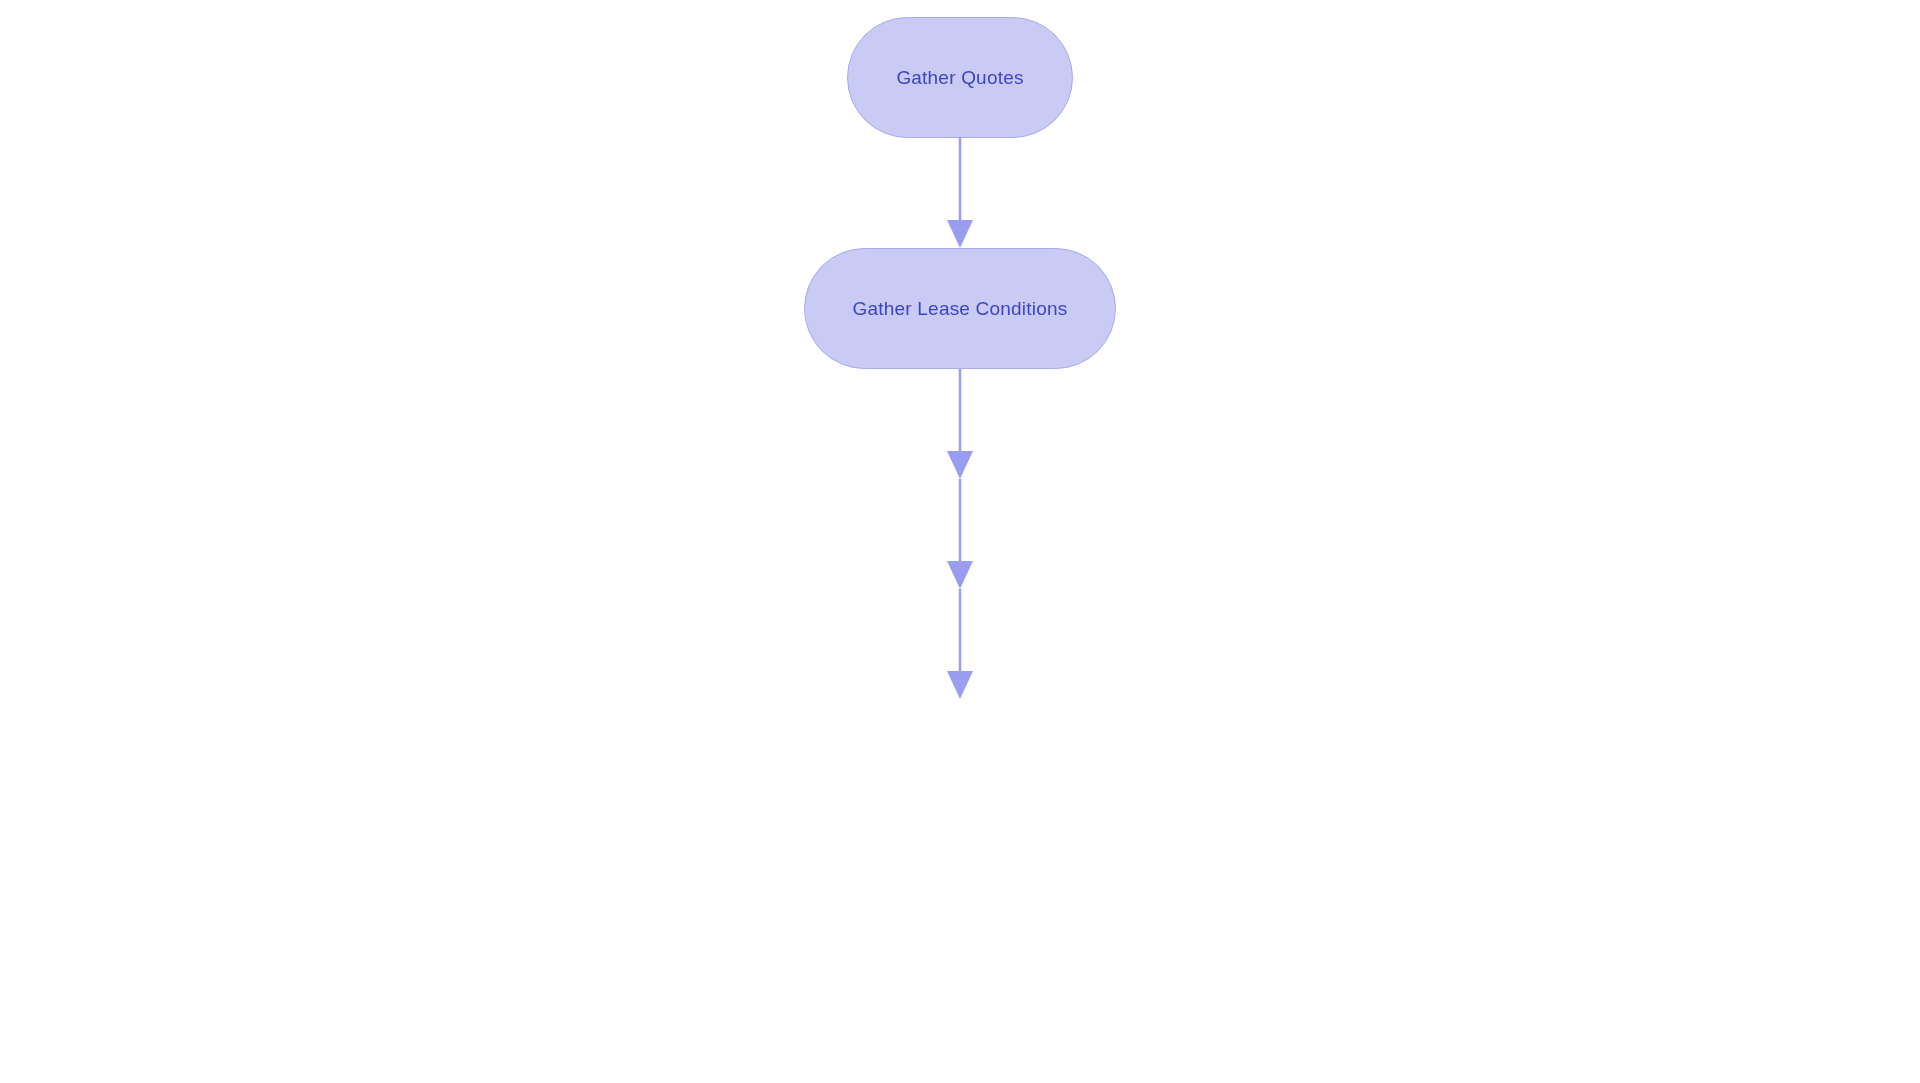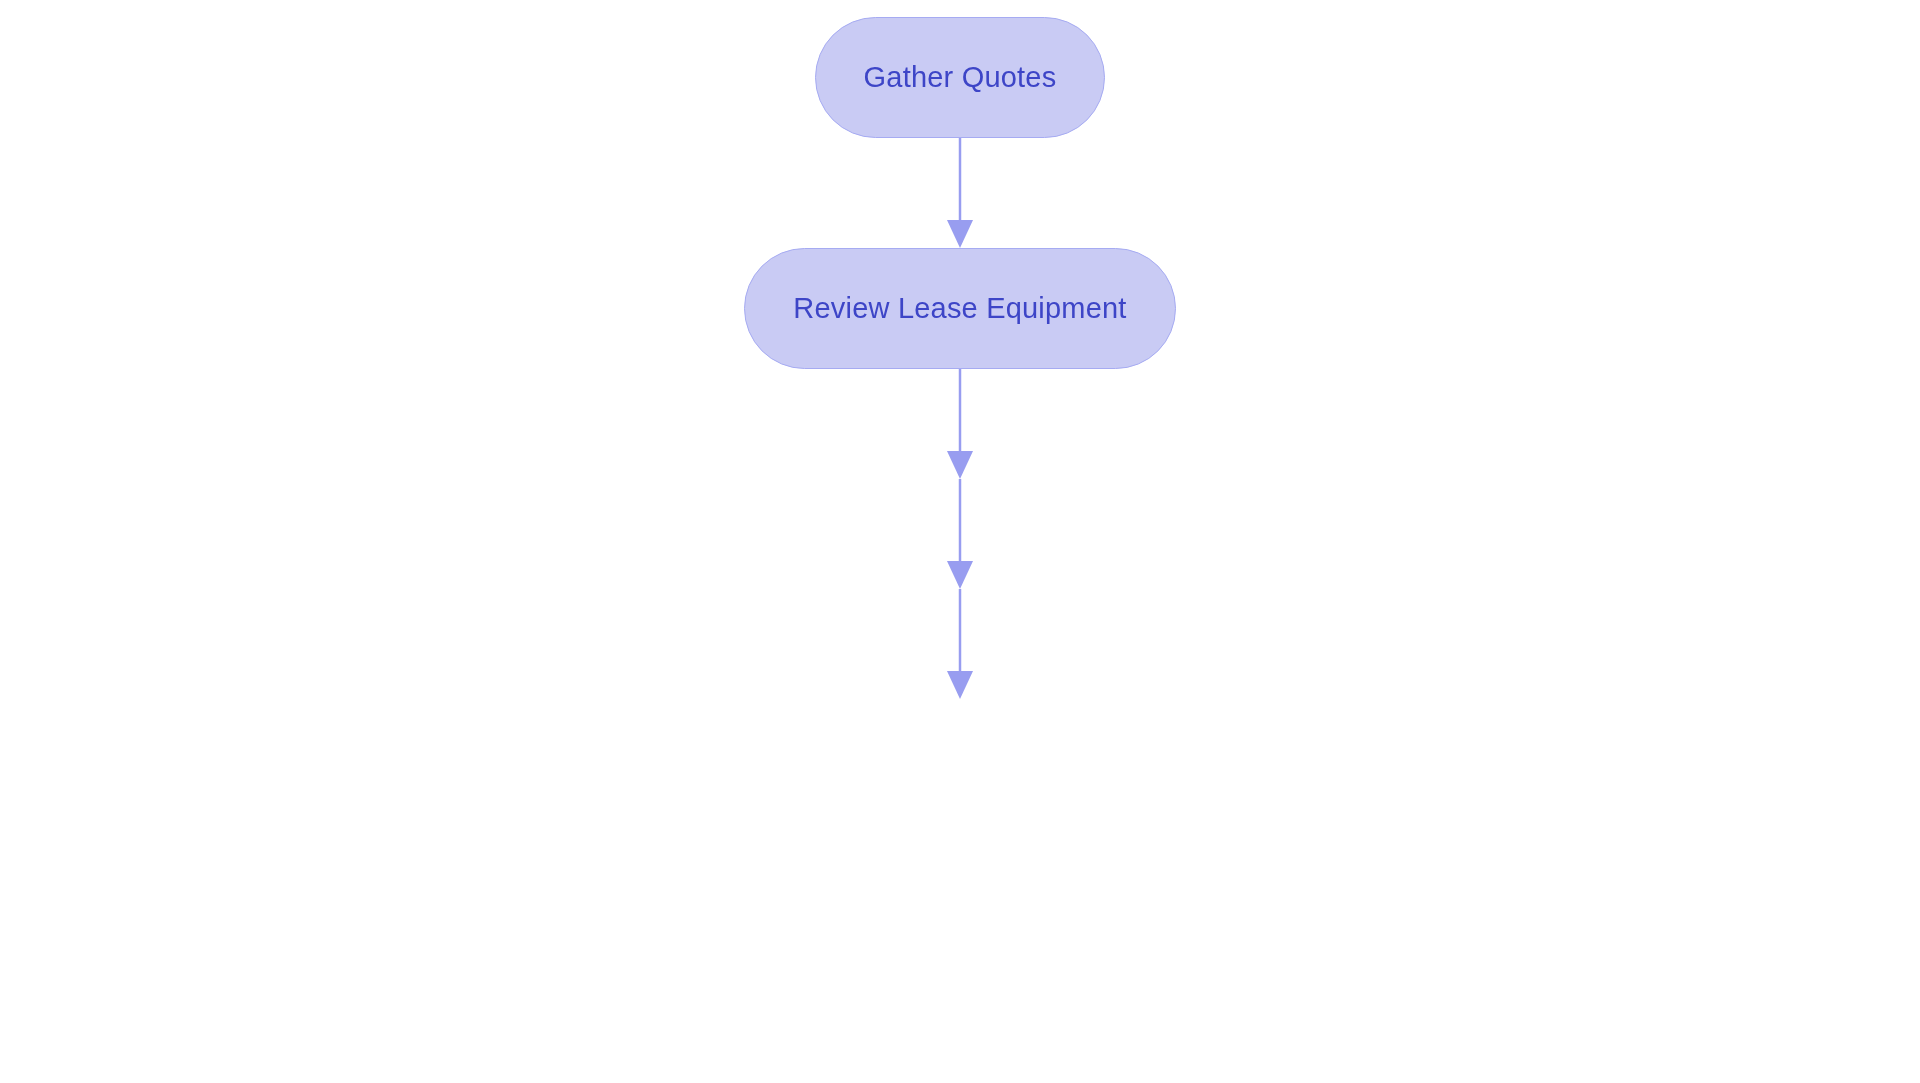--- a/index.html
+++ b/index.html
@@ -34,21 +34,21 @@
     padding:16px 48px;
     width:-moz-fit-content;
     width:fit-content;
     display:flex;
     align-items:center;
     justify-content:center;
     background:var(--node-fill);
     border:1.5px solid var(--node-border);
     border-radius:61px;
     color:var(--node-text);
-    font-size:29px;
+    font-size:19px;
     font-weight:500;
     letter-spacing:0.2px;
     white-space:nowrap;
     text-align:center;
   }
   .connector{
     width:30px;
     height:110px;
     display:block;
     flex:0 0 110px;
@@ -63,21 +63,21 @@
     <div class="node">
       <span>Gather Quotes</span>
     </div>
 
     <svg class="connector" viewBox="0 0 30 110" aria-hidden="true">
       <line x1="15" y1="0" x2="15" y2="86" stroke-width="2.5" stroke="#989df0"></line>
       <polygon points="2,82 28,82 15,110" fill="#989df0"></polygon>
     </svg>
 
     <div class="node">
-      <span>Review Lease Equipment</span>
+      <span>Gather Lease Conditions</span>
     </div>
 
     <svg class="connector" viewBox="0 0 30 110" aria-hidden="true">
       <line x1="15" y1="0" x2="15" y2="86" stroke-width="2.5" stroke="#989df0"></line>
       <polygon points="2,82 28,82 15,110" fill="#989df0"></polygon>
     </svg>
 
 
     <svg class="connector" viewBox="0 0 30 110" aria-hidden="true">
       <line x1="15" y1="0" x2="15" y2="86" stroke-width="2.5" stroke="#989df0"></line>

